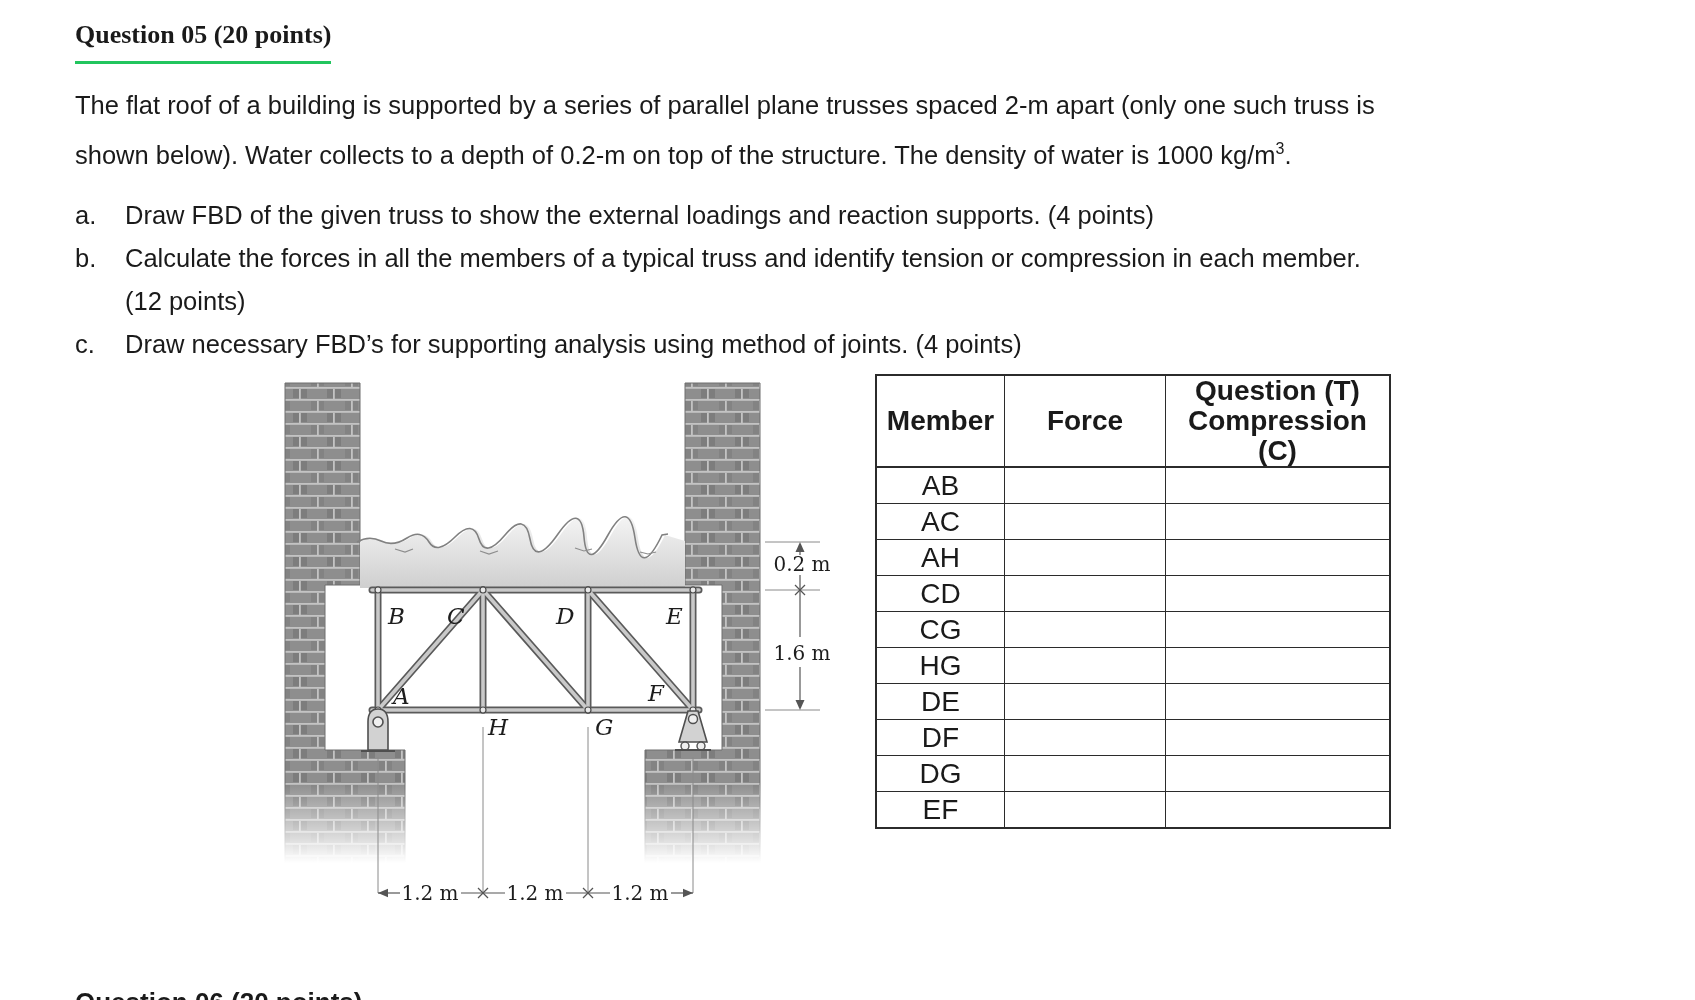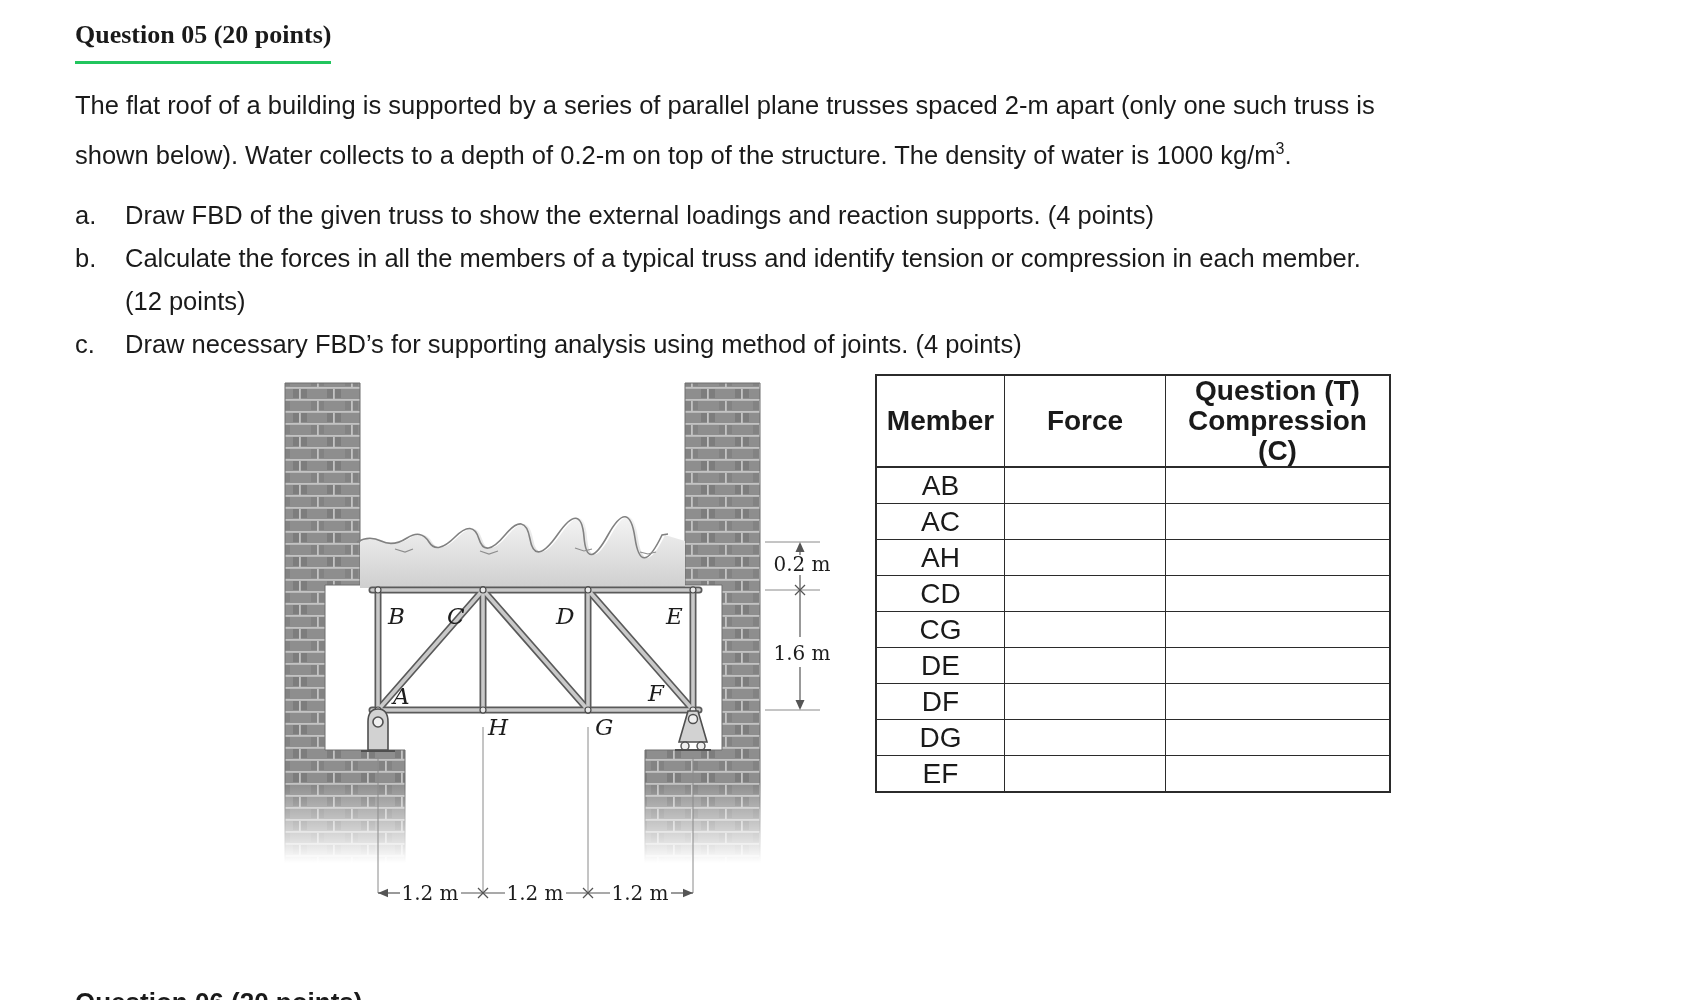--- a/index.html
+++ b/index.html
@@ -229,20 +229,25 @@
         <td class="c1">CD</td>
         <td class="c2"></td>
         <td class="c3"></td>
       </tr>
   <tr>
         <td class="c1">CG</td>
         <td class="c2"></td>
         <td class="c3"></td>
       </tr>
   <tr>
+        <td class="c1">HG</td>
+        <td class="c2"></td>
+        <td class="c3"></td>
+      </tr>
+  <tr>
         <td class="c1">DE</td>
         <td class="c2"></td>
         <td class="c3"></td>
       </tr>
   <tr>
         <td class="c1">DF</td>
         <td class="c2"></td>
         <td class="c3"></td>
       </tr>
   <tr>

